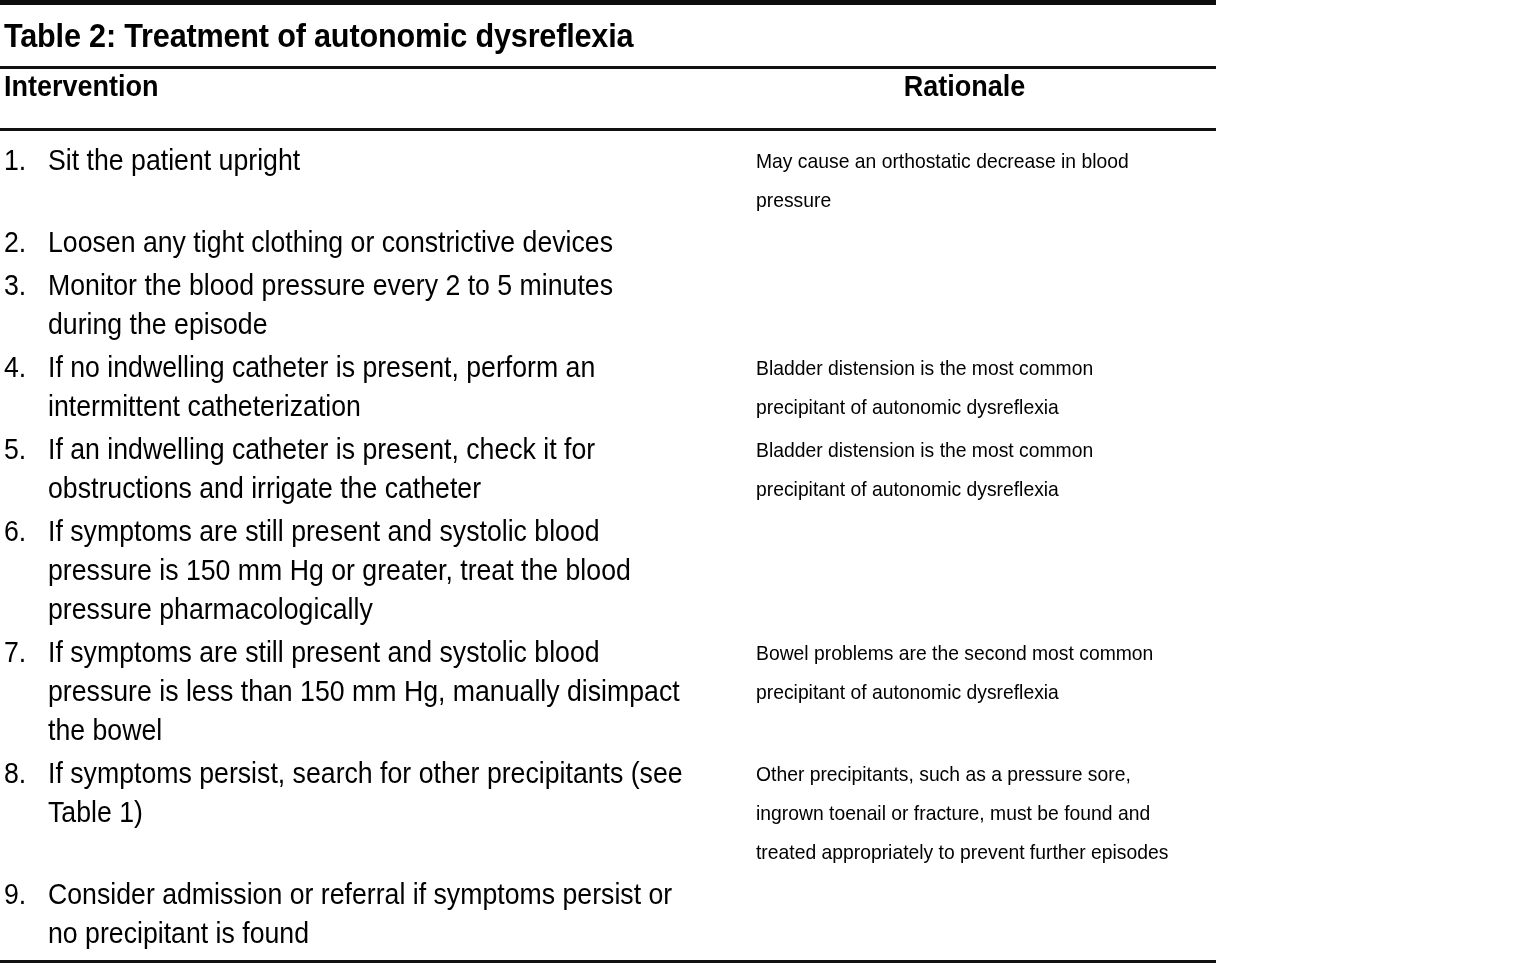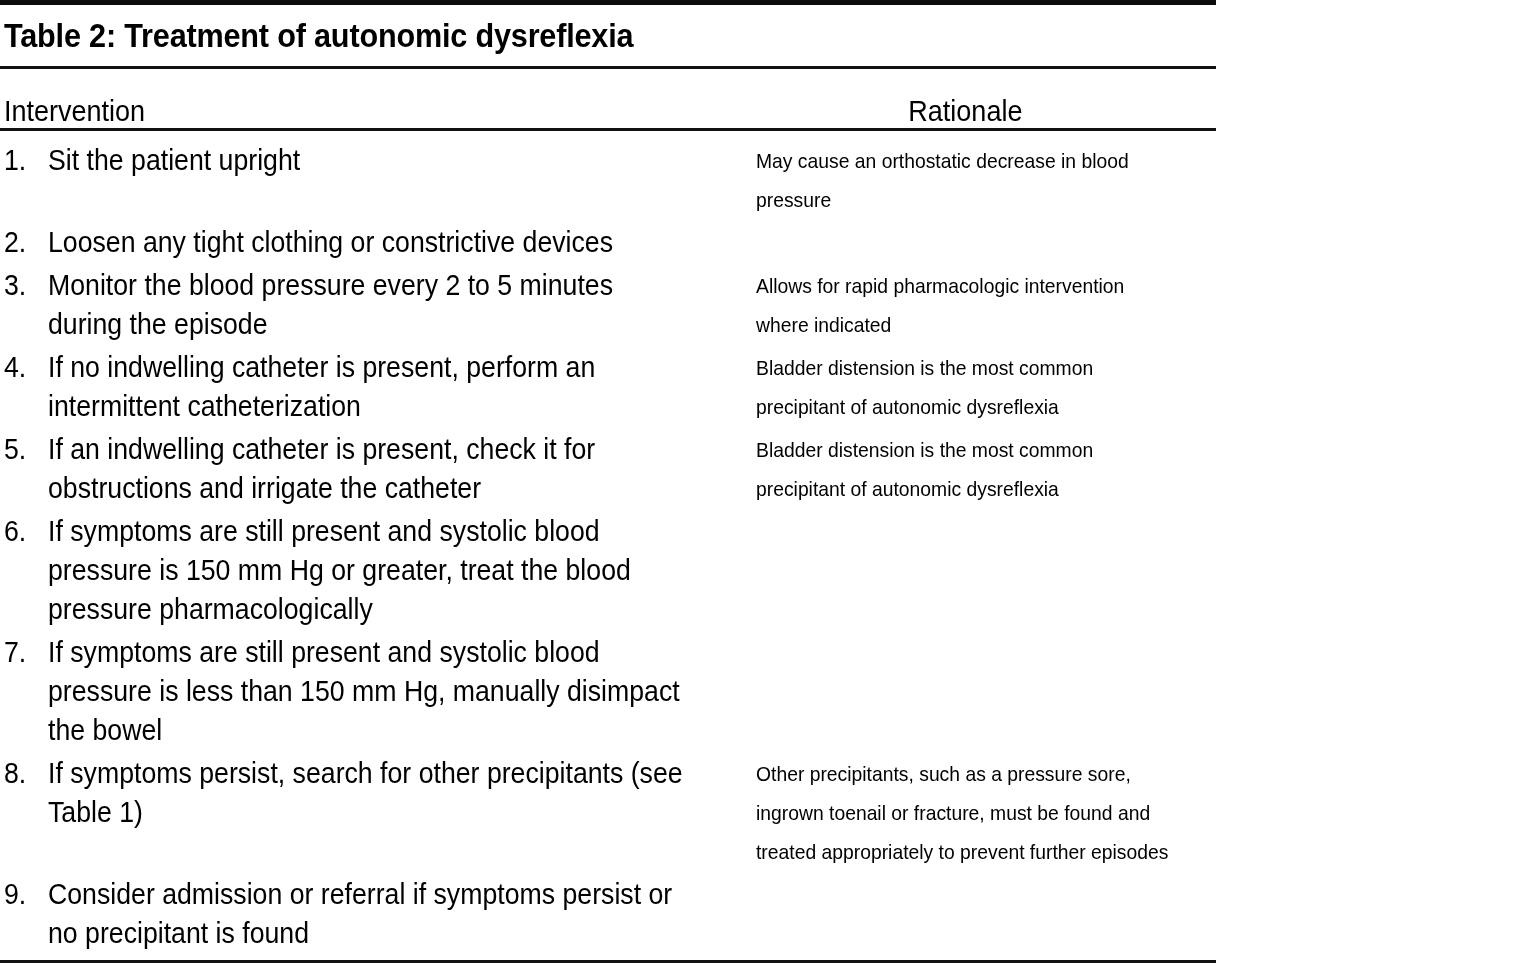--- a/index.html
+++ b/index.html
@@ -51,22 +51,23 @@
     letter-spacing: -0.2px;
     transform: scaleX(0.90);
     transform-origin: left center;
     white-space: nowrap;
   }
 
   
   .header-band {
     height: 59px;
     display: flex;
-    align-items: flex-end;
-    box-sizing: border-box;
+    align-items: flex-start;
+    box-sizing: border-box;
+    font-weight: bold;
   }
   .col-head-left {
     width: 750px;
     padding-left: 4px;
     box-sizing: border-box;
     font-size: 30px;
   }
   .col-head-right {
     flex: 1;
     text-align: center;
@@ -181,23 +182,20 @@
         <span class="item-number">2.</span>
         <span class="item-body">Loosen any tight clothing or constrictive devices</span>
       </div>
     </div>
 
     <div class="row">
       <div class="cell-intervention">
         <span class="item-number">3.</span>
         <span class="item-body">Monitor the blood pressure every 2 to 5 minutes during the episode</span>
       </div>
-      <div class="cell-rationale">
-        <span class="rationale-text">Allows for rapid pharmacologic intervention where indicated</span>
-      </div>
     </div>
 
     <div class="row">
       <div class="cell-intervention">
         <span class="item-number">4.</span>
         <span class="item-body">If no indwelling catheter is present, perform an intermittent catheterization</span>
       </div>
       <div class="cell-rationale">
         <span class="rationale-text">Bladder distension is the most common precipitant of autonomic dysreflexia</span>
       </div>
@@ -218,20 +216,23 @@
         <span class="item-number">6.</span>
         <span class="item-body">If symptoms are still present and systolic blood pressure is 150 mm Hg or greater, treat the blood pressure pharmacologically</span>
       </div>
     </div>
 
     <div class="row">
       <div class="cell-intervention">
         <span class="item-number">7.</span>
         <span class="item-body">If symptoms are still present and systolic blood pressure is less than 150 mm Hg, manually disimpact the bowel</span>
       </div>
+      <div class="cell-rationale">
+        <span class="rationale-text">Bowel problems are the second most common precipitant of autonomic dysreflexia</span>
+      </div>
     </div>
 
     <div class="row">
       <div class="cell-intervention">
         <span class="item-number">8.</span>
         <span class="item-body">If symptoms persist, search for other precipitants (see Table 1)</span>
       </div>
       <div class="cell-rationale">
         <span class="rationale-text">Other precipitants, such as a pressure sore, ingrown toenail or fracture, must be found and treated appropriately to prevent further episodes</span>
       </div>

